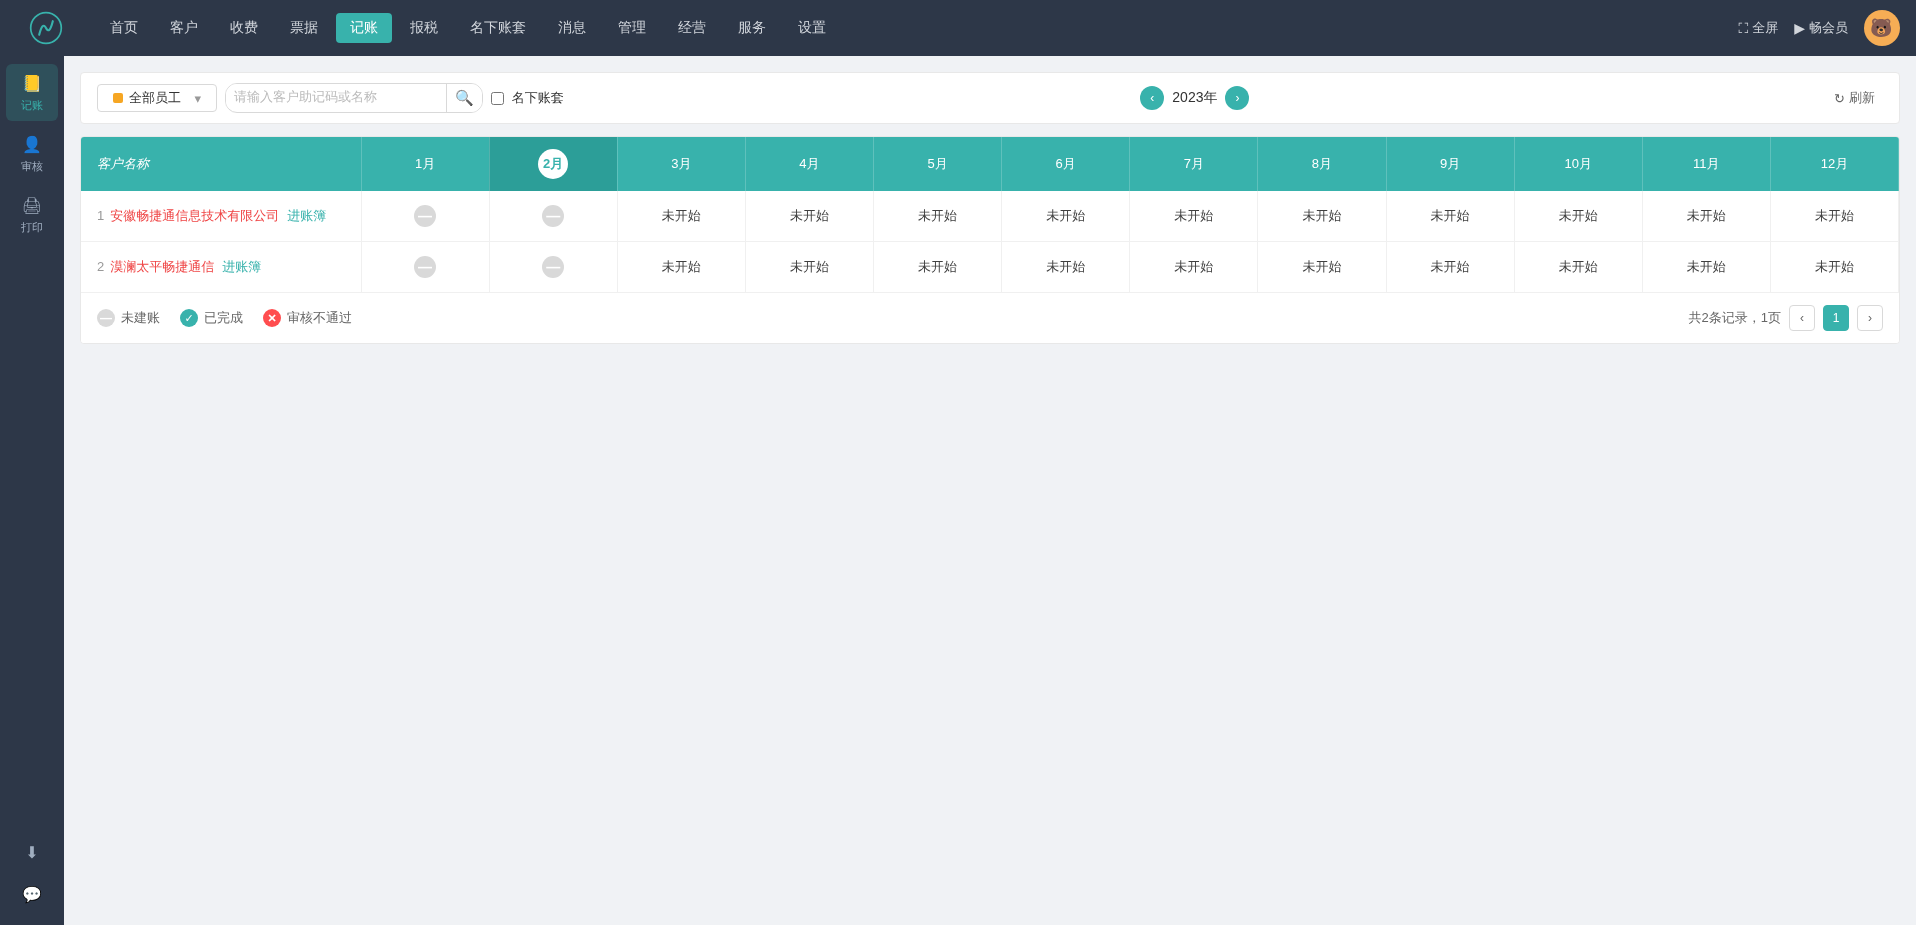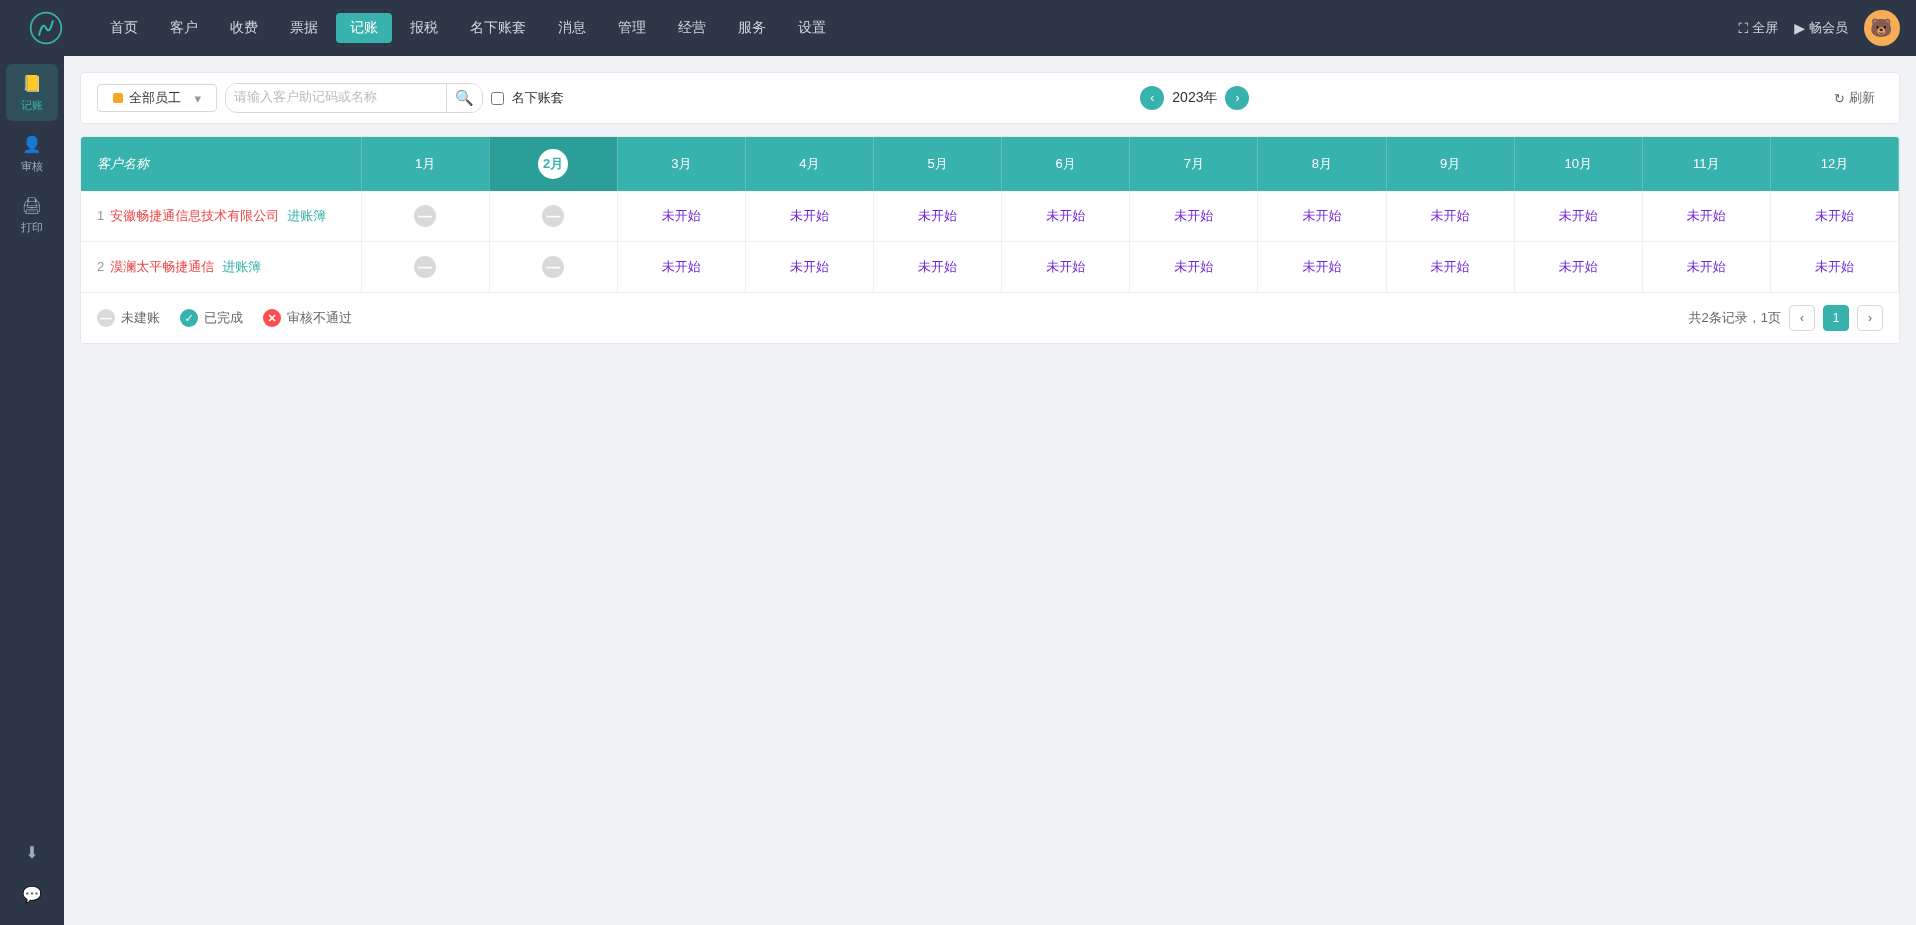--- a/index.html
+++ b/index.html
@@ -287,21 +287,21 @@
       display: inline-flex;
       align-items: center;
       justify-content: center;
       width: 22px; height: 22px;
       border-radius: 50%;
       background: #d9d9d9;
       color: #fff;
       font-size: 14px;
       font-weight: bold;
     }
-    .not-started { color: #6d28d9; font-size: 13px; }
+    .not-started { color: #404040; font-size: 13px; }
 
     
     .table-wrapper {
       overflow-x: auto;
       overflow-y: auto;
       max-height: 300px;
       position: relative;
     }
     .table-wrapper::-webkit-scrollbar { width: 6px; height: 6px; }
     .table-wrapper::-webkit-scrollbar-track { background: #f5f5f5; }

